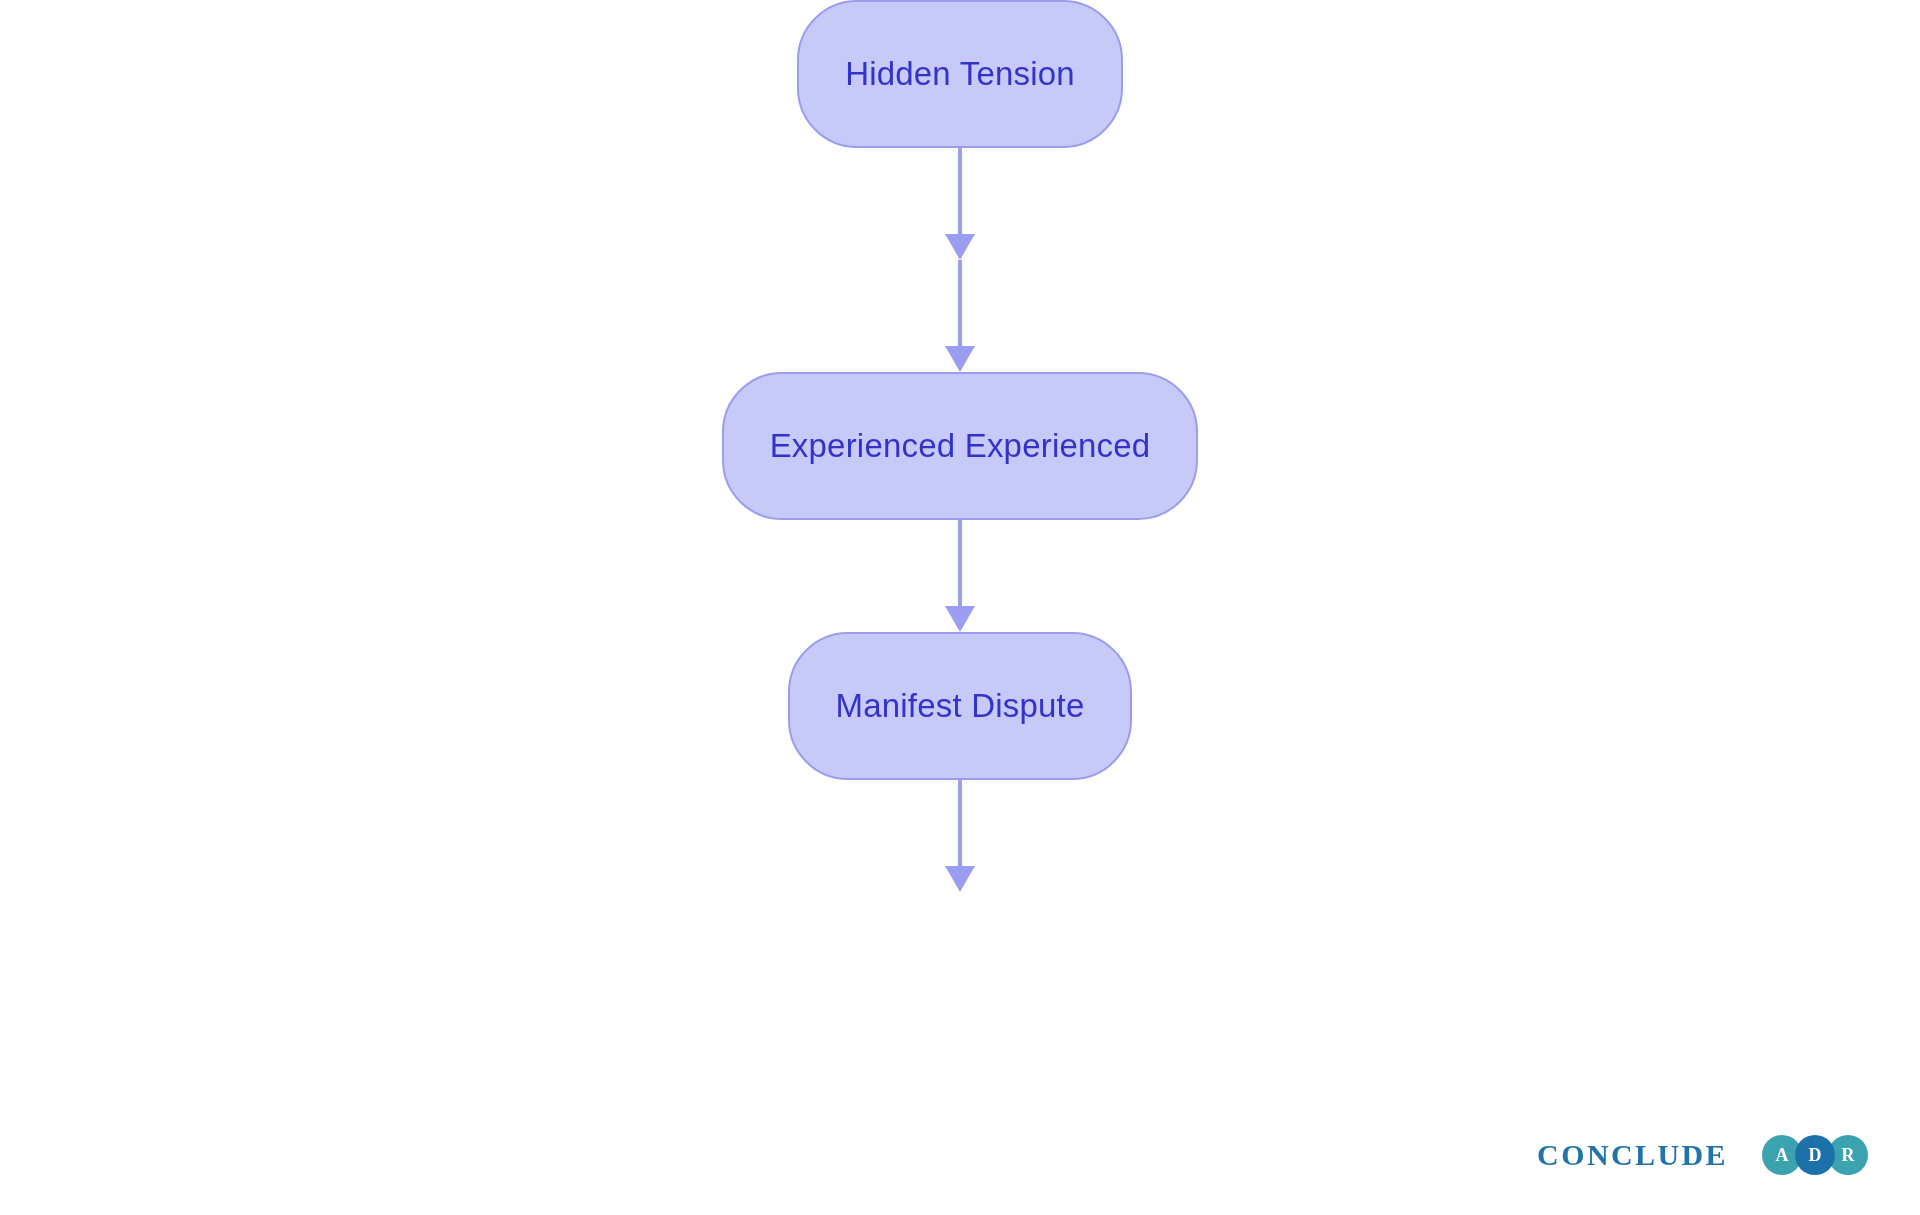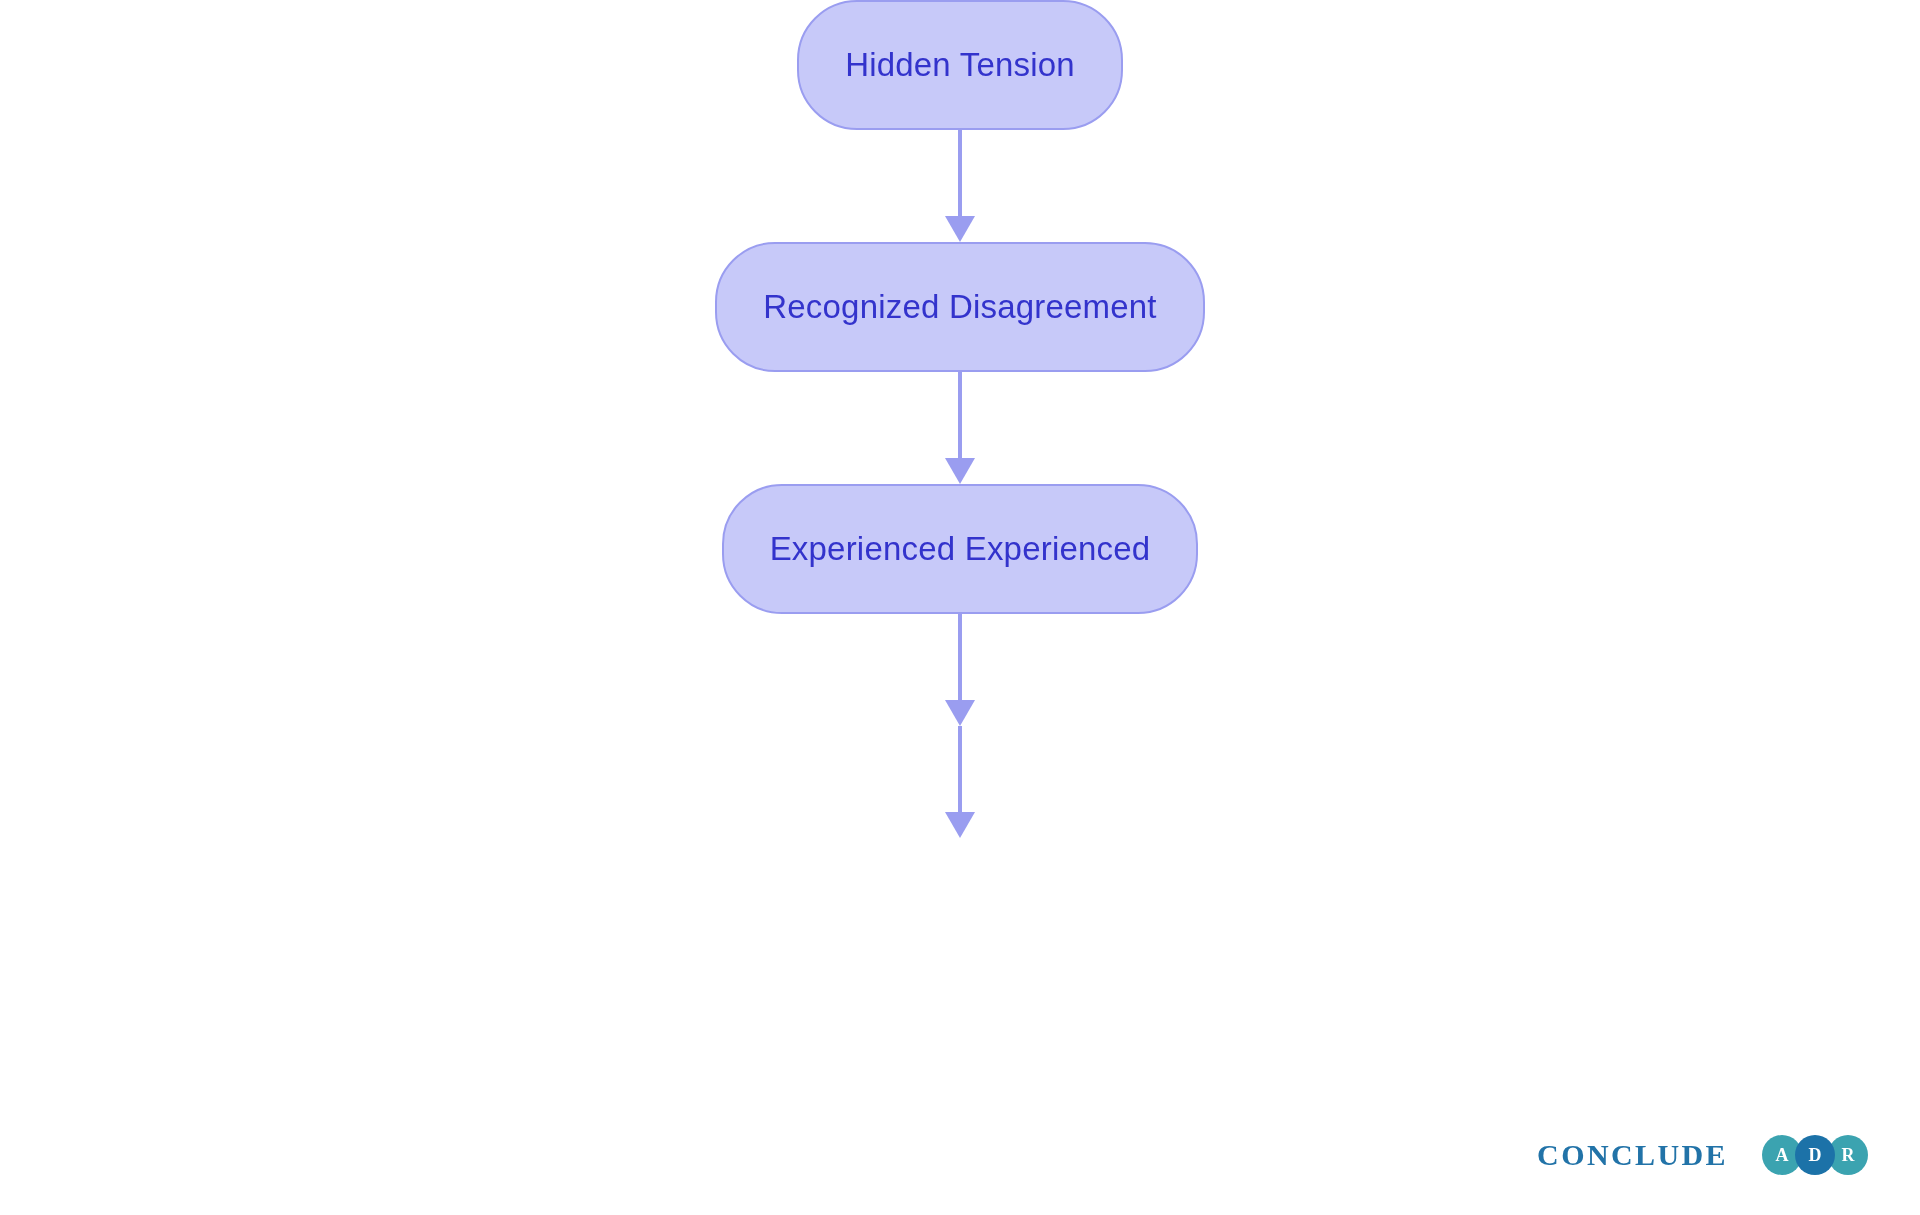--- a/index.html
+++ b/index.html
@@ -28,21 +28,21 @@
   }
 
   .flow-step {
     display: flex;
     flex-direction: column;
     align-items: center;
   }
 
   .node {
     box-sizing: border-box;
-    height: 130px;
+    height: 148px;
     background: #c7c9f9;
     border: 2px solid #9a9df0;
     border-radius: 60px;
     display: flex;
     align-items: center;
     color: #3333cc;
     font-size: 33px;
     font-weight: 400;
     letter-spacing: 0.2px;
     white-space: nowrap;
@@ -130,42 +130,42 @@
     <div class="node n0">
       <span>Hidden Tension</span>
     </div>
   </div>
 
   <div class="connector">
     <div class="line"></div>
     <div class="head"></div>
   </div>
 
-  <div class="flow-step">
-    <div class="node n1">
-      <span>Recognized Disagreement</span>
-    </div>
-  </div>
 
   <div class="connector">
     <div class="line"></div>
     <div class="head"></div>
   </div>
 
   <div class="flow-step">
     <div class="node n2">
       <span>Experienced Experienced</span>
     </div>
   </div>
 
   <div class="connector">
     <div class="line"></div>
     <div class="head"></div>
   </div>
 
+  <div class="flow-step">
+    <div class="node n3">
+      <span>Manifest Dispute</span>
+    </div>
+  </div>
 
   <div class="connector">
     <div class="line"></div>
     <div class="head"></div>
   </div>
 
 
 </div>
 
 <div id="logo">

